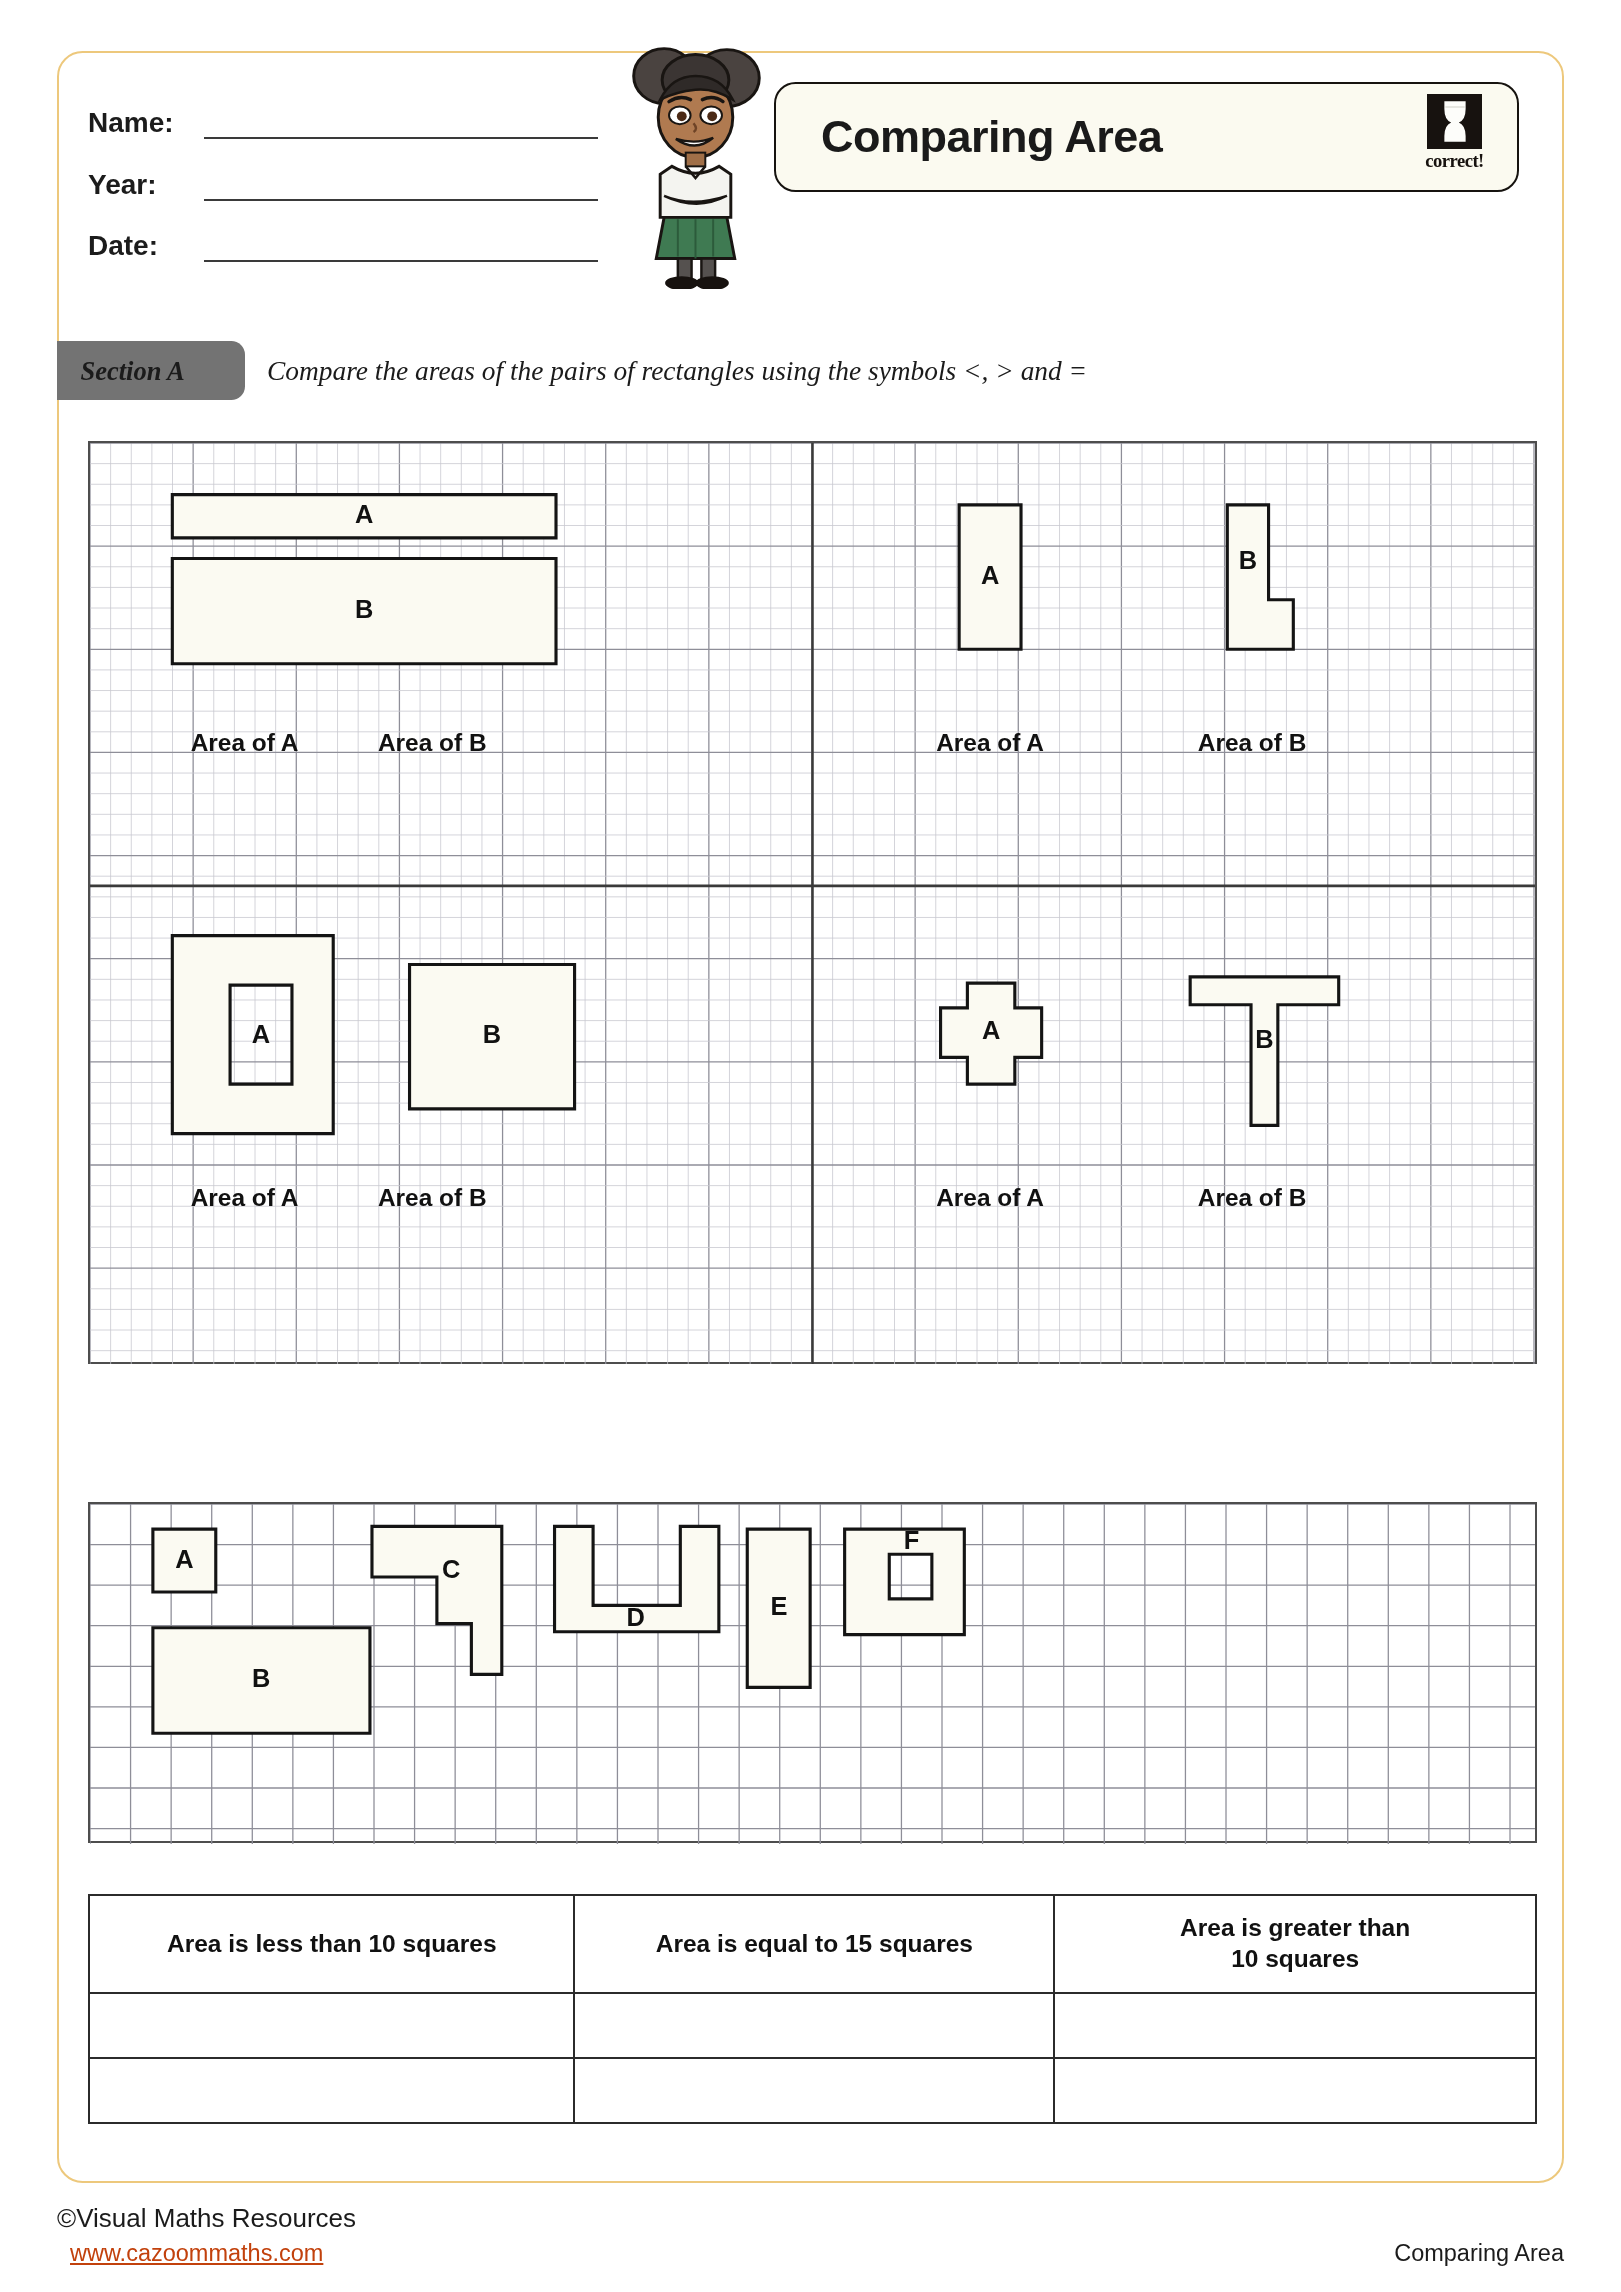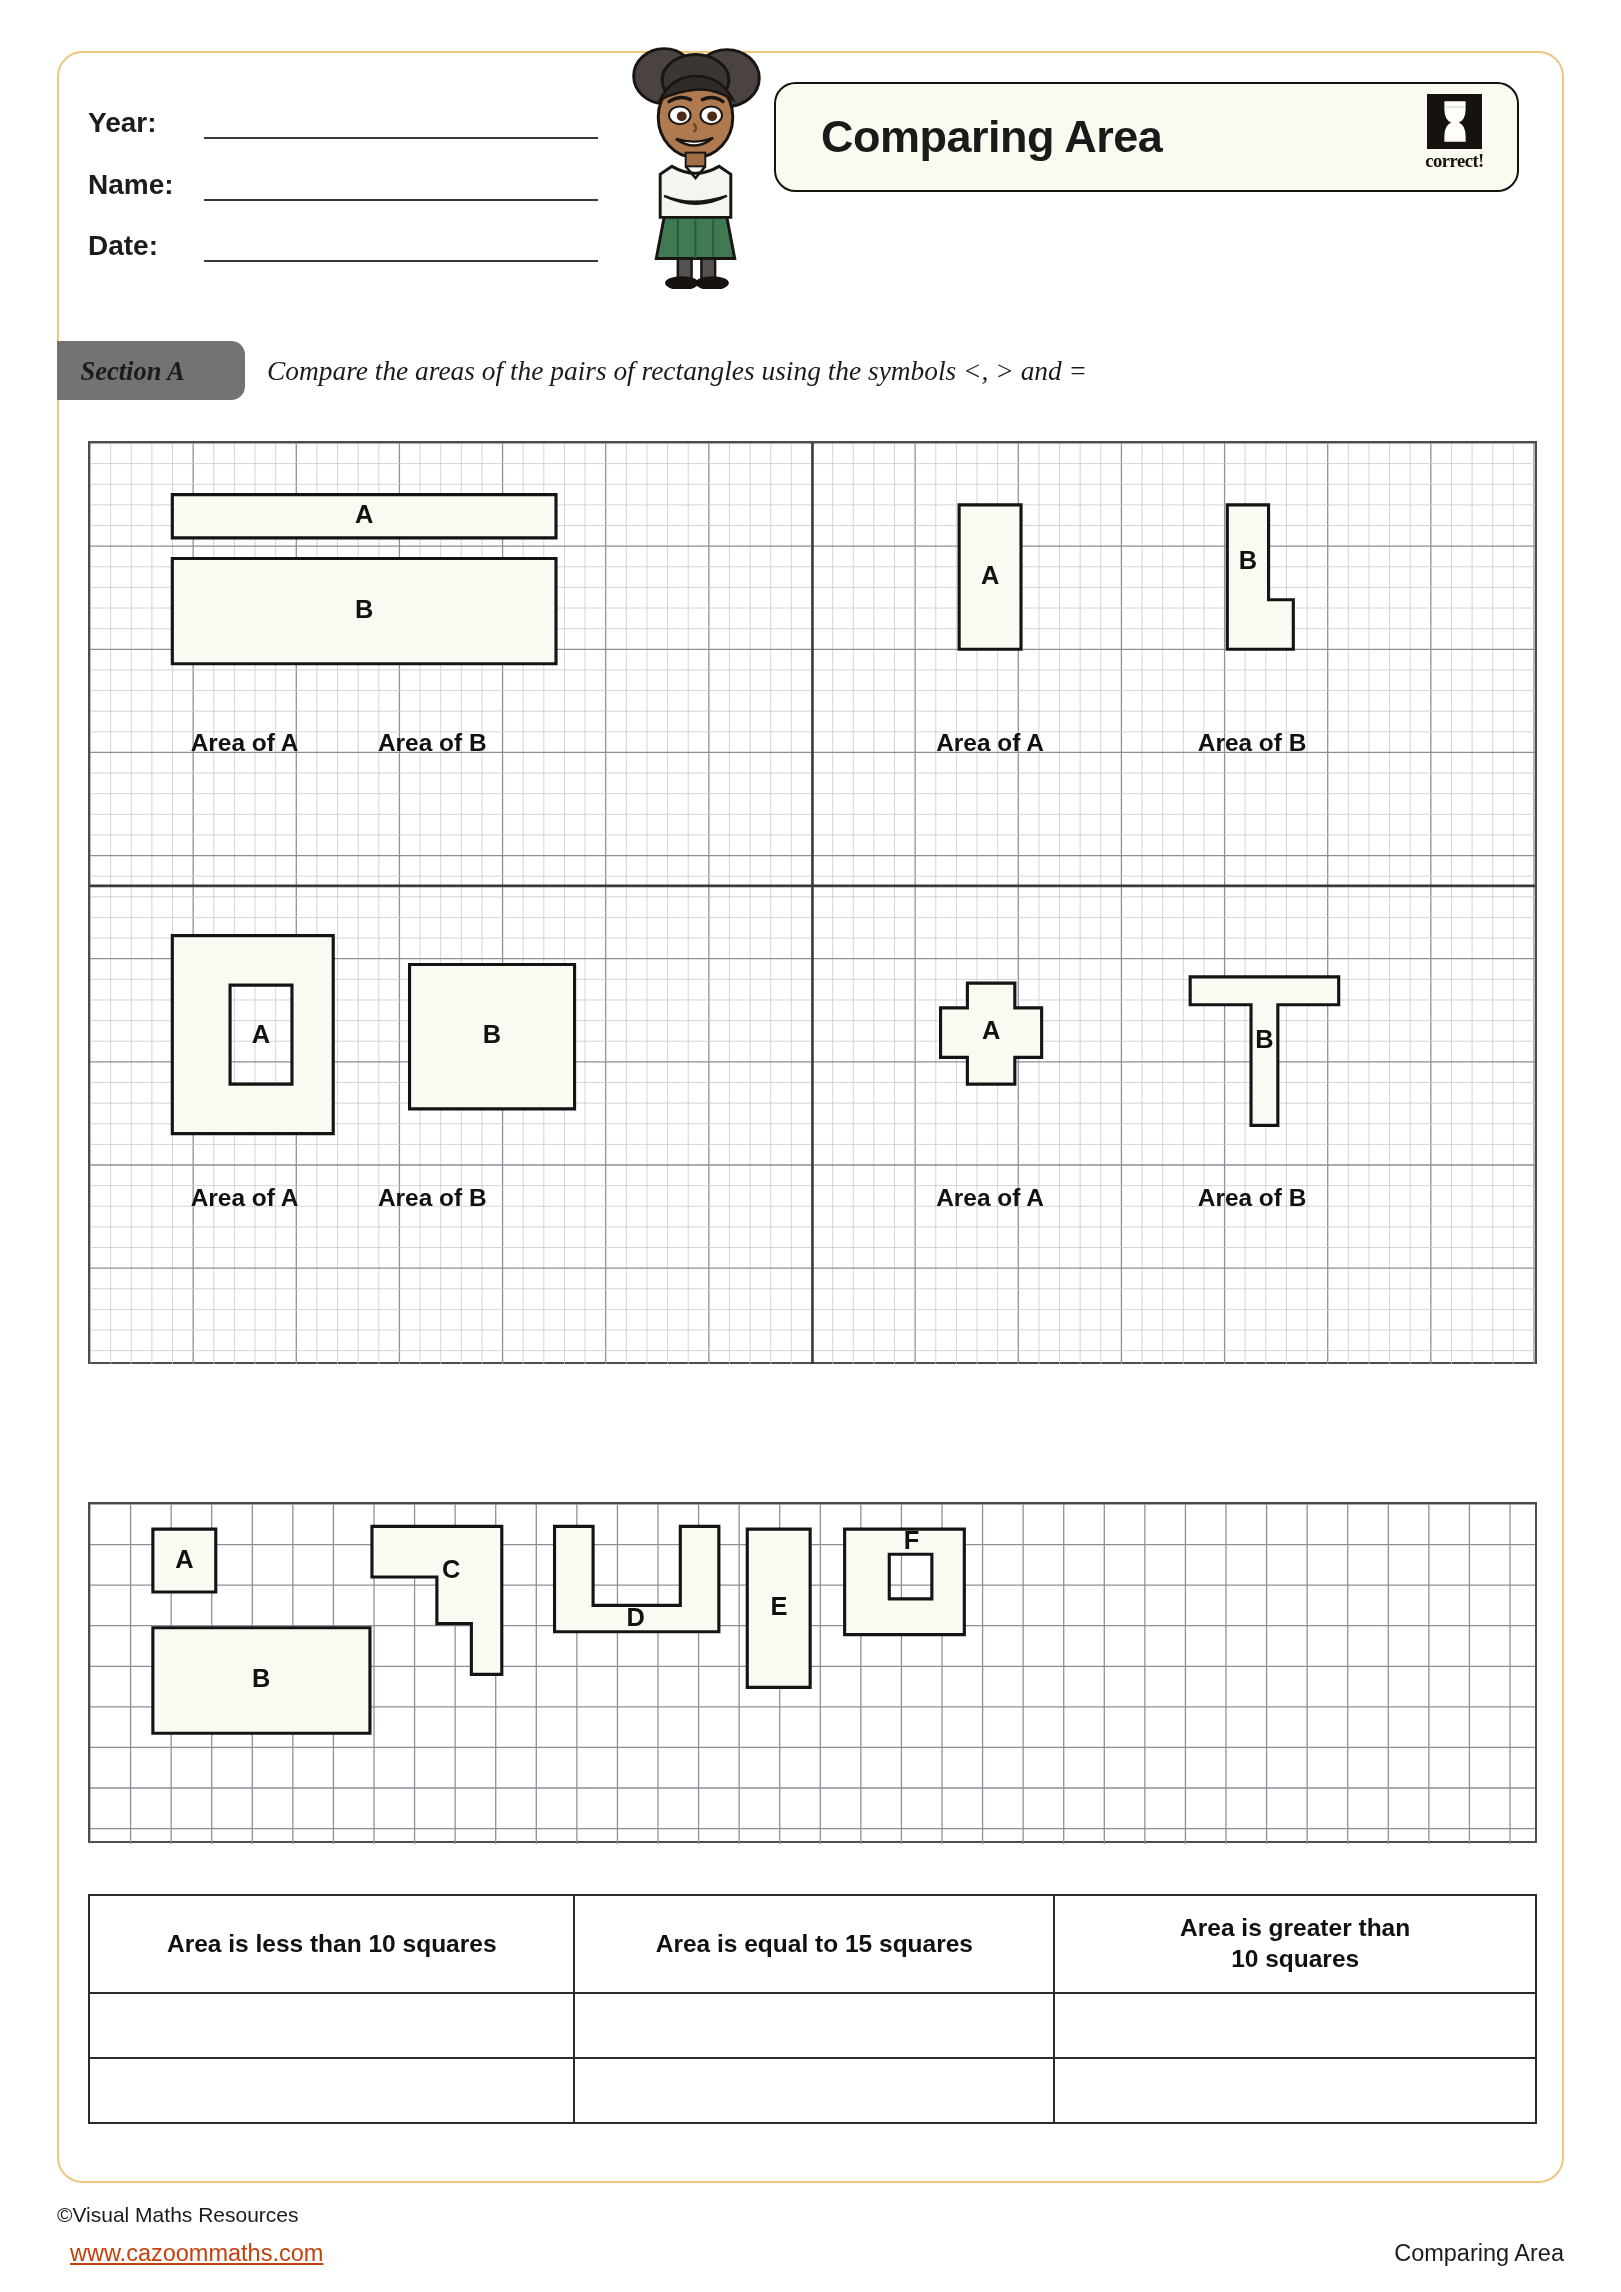--- a/index.html
+++ b/index.html
@@ -66,39 +66,39 @@
   .gridpanel .gridbg{position:absolute;inset:0;}
 
   
   .ans-table{position:absolute;border-collapse:collapse;}
   .ans-table td{
     border:2px solid #2b2b2b;text-align:center;vertical-align:middle;
     font-size:24.5px;font-weight:bold;color:#111;line-height:1.25;
   }
 
   
-  .foot-left{position:absolute;left:57px;top:2203px;font-size:21px;color:#1b1b1b;}
+  .foot-left{position:absolute;left:57px;top:2203px;font-size:26px;color:#1b1b1b;}
   .foot-url{position:absolute;left:70px;top:2240px;font-size:23.5px;color:#c2410c;
     text-decoration:underline;}
   .foot-right{position:absolute;right:57px;top:2240px;font-size:23.5px;color:#1b1b1b;}
 </style>
 </head>
 <body>
 
 <div class="page">
 
   <div class="frame"></div>
 
   <div class="hdr-fields">
     <div class="fld">
-      <div class="fld-lbl">Year:</div>
+      <div class="fld-lbl">Name:</div>
       <div class="fld-line"></div>
     </div>
     <div class="fld">
-      <div class="fld-lbl">Name:</div>
+      <div class="fld-lbl">Year:</div>
       <div class="fld-line"></div>
     </div>
     <div class="fld">
       <div class="fld-lbl">Date:</div>
       <div class="fld-line"></div>
     </div>
   </div>
 
   <div class="mascot">
     <svg viewBox="0 0 160 265" width="157" height="260">

